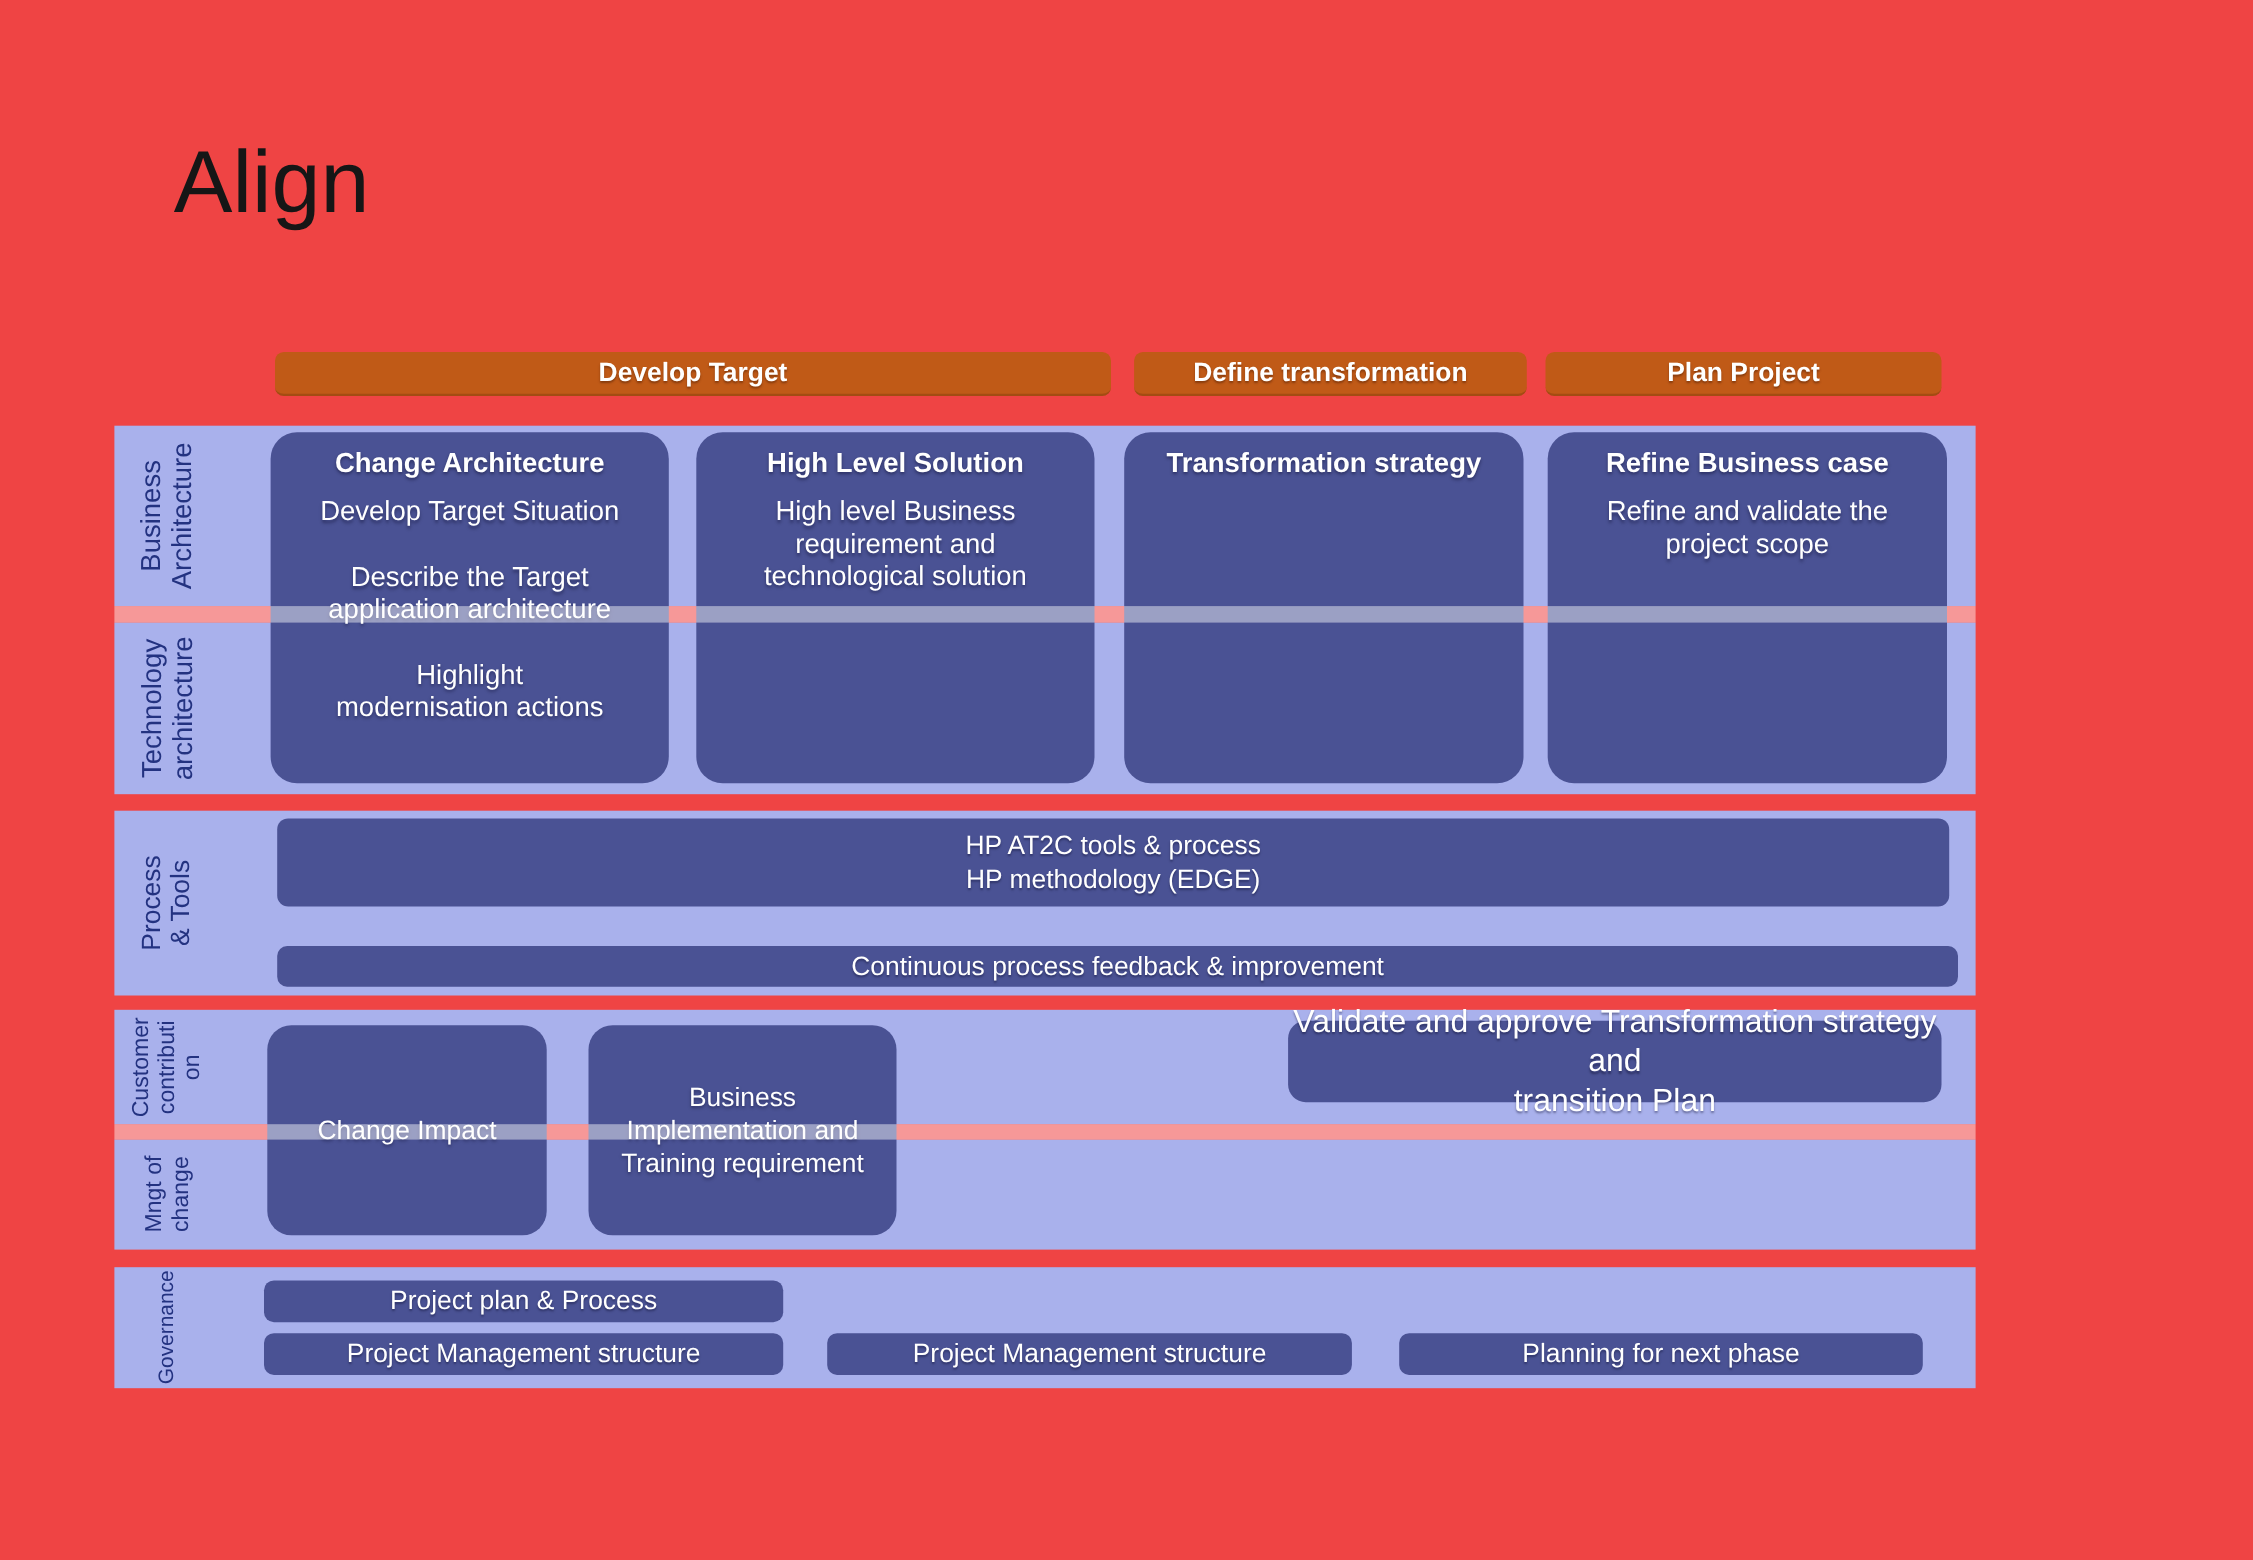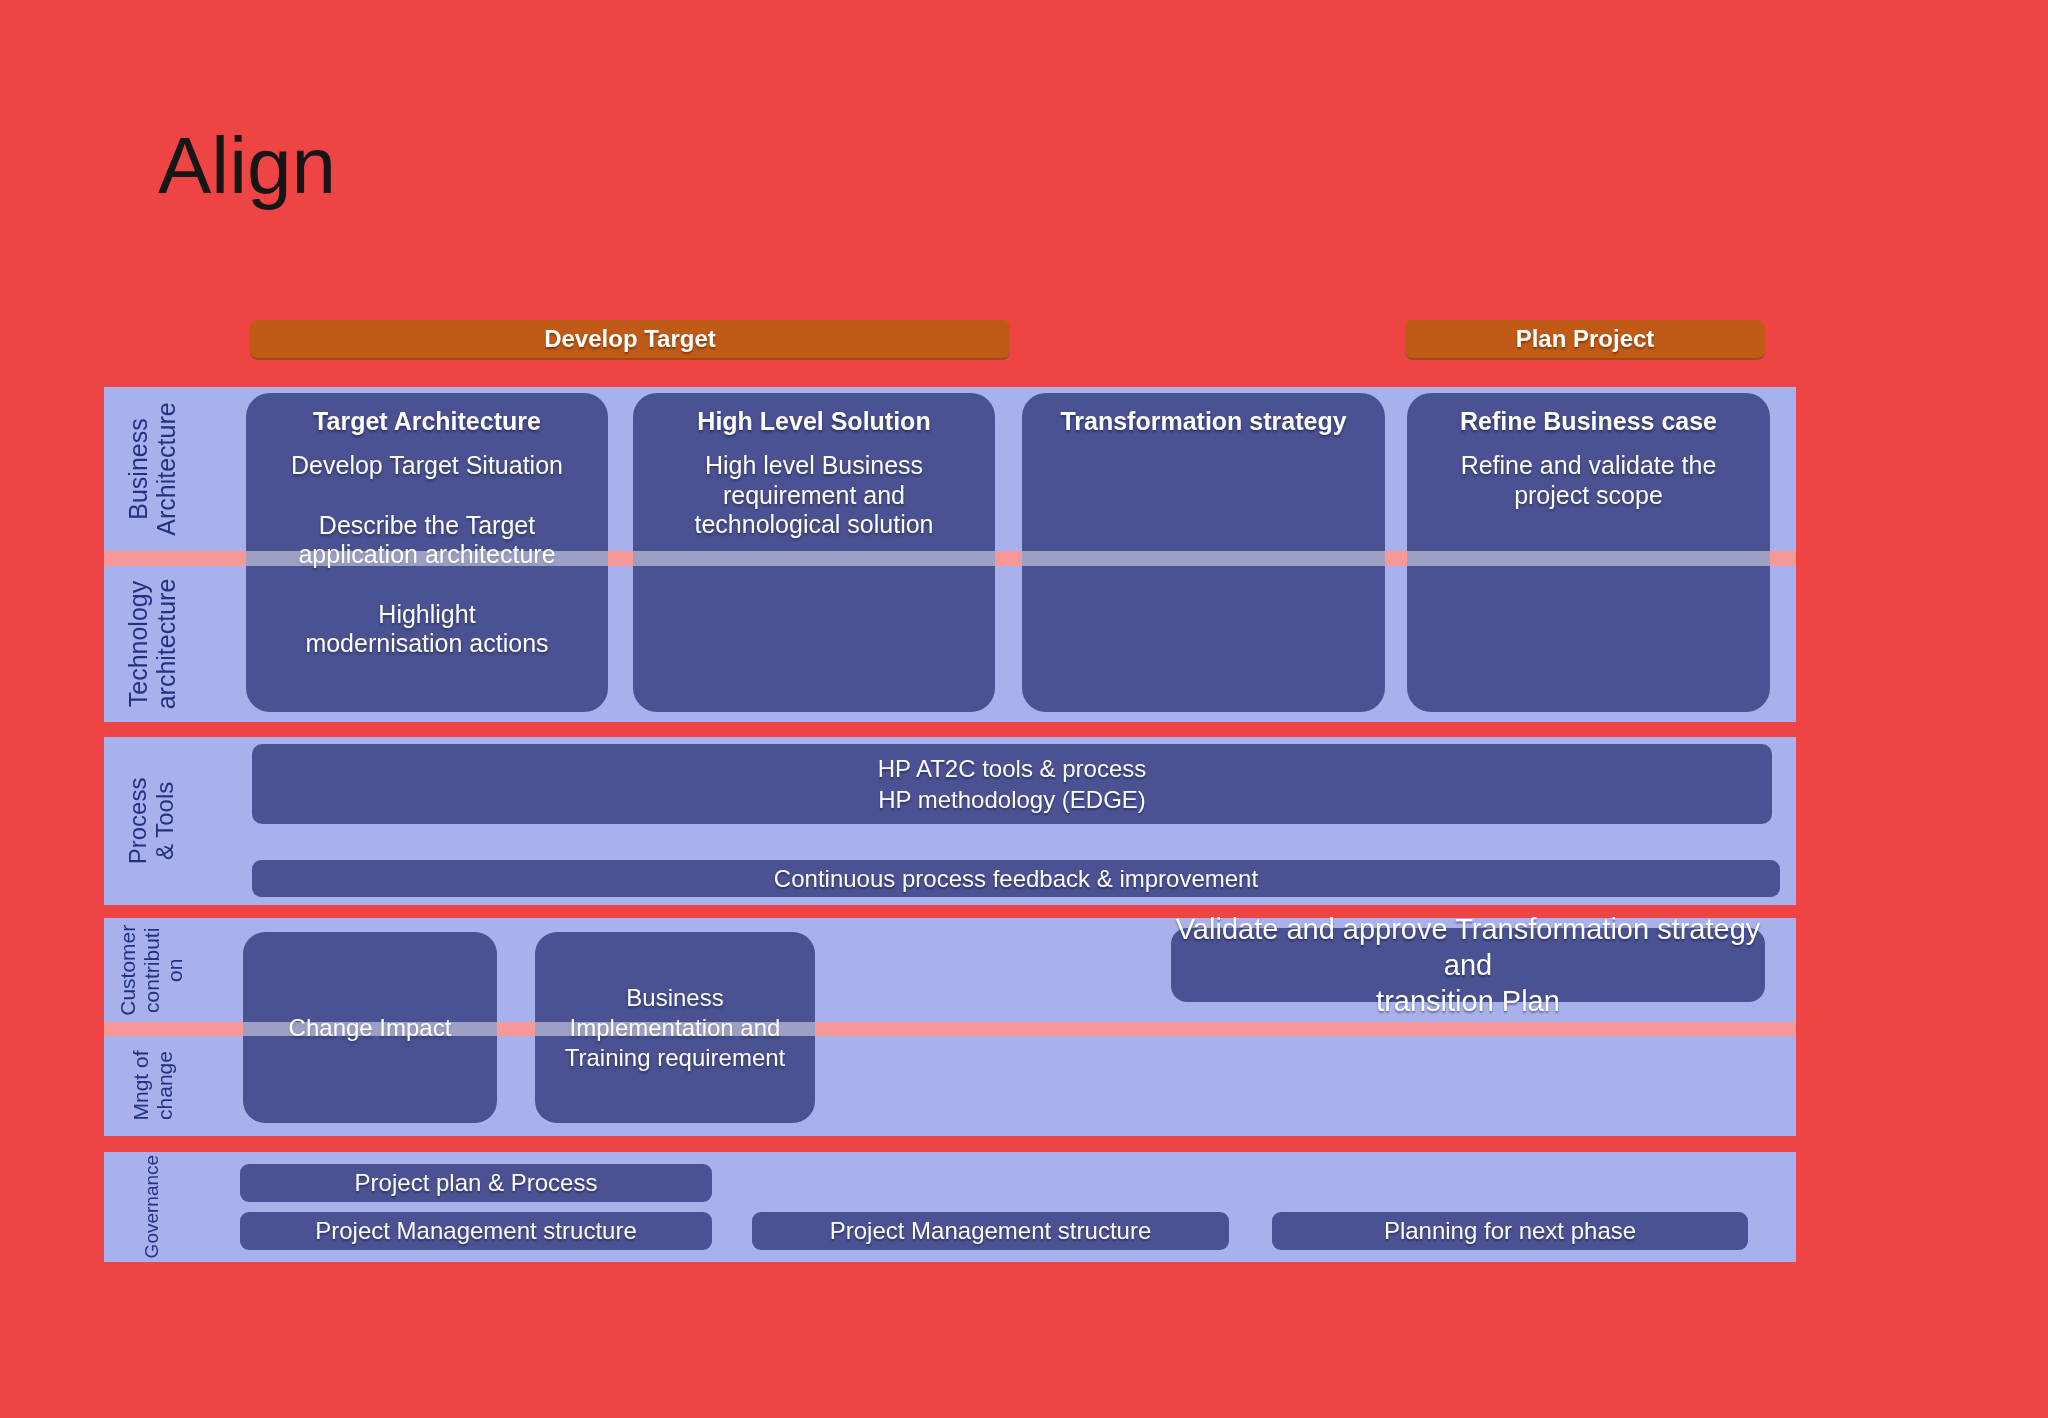--- a/index.html
+++ b/index.html
@@ -81,20 +81,21 @@
   .gs2{top:1022px;height:14px;}
 </style>
 </head>
 <body>
 
 <div class="slide">
 
   <h1 class="title">Align</h1>
 
   <div class="phase phase1">Develop Target</div>
+  <div class="phase phase2">Define transformation</div>
   <div class="phase phase3">Plan Project</div>
 
   <div class="band band1"></div>
   <div class="band band2"></div>
   <div class="band band3"></div>
   <div class="band band4"></div>
   <div class="band band5"></div>
   <div class="band band6"></div>
 
   <div class="rlabel rl1">
@@ -115,21 +116,21 @@
     </div>
   <div class="rlabel rl5">
       <span class="rot">Mngt  of
 change</span>
     </div>
   <div class="rlabel rl6">
       <span class="rot">Governance</span>
     </div>
 
   <div class="shape bigbox bb1">
-    <div class="box-title">Target Architecture</div>
+    <div class="box-title">Change Architecture</div>
     <div class="box-body">
       <p>Develop Target Situation</p>
       <p>Describe the Target
 application architecture</p>
       <p>Highlight
 modernisation actions</p>
     </div>
   </div>
 
   <div class="shape bigbox bb2">

